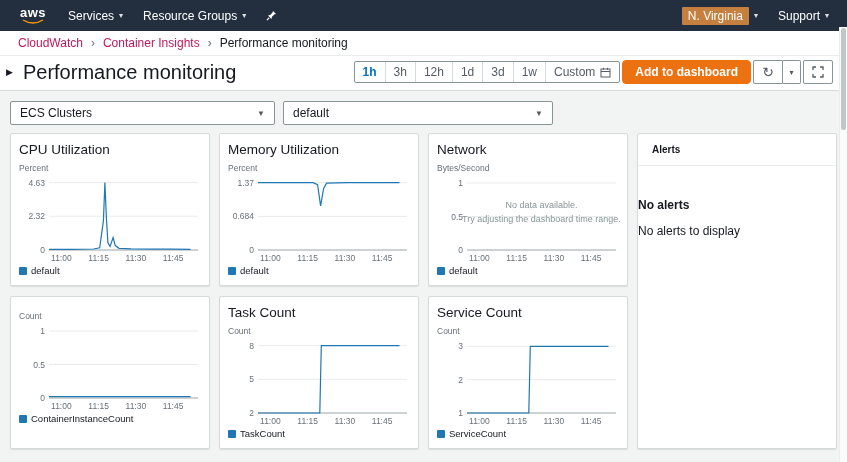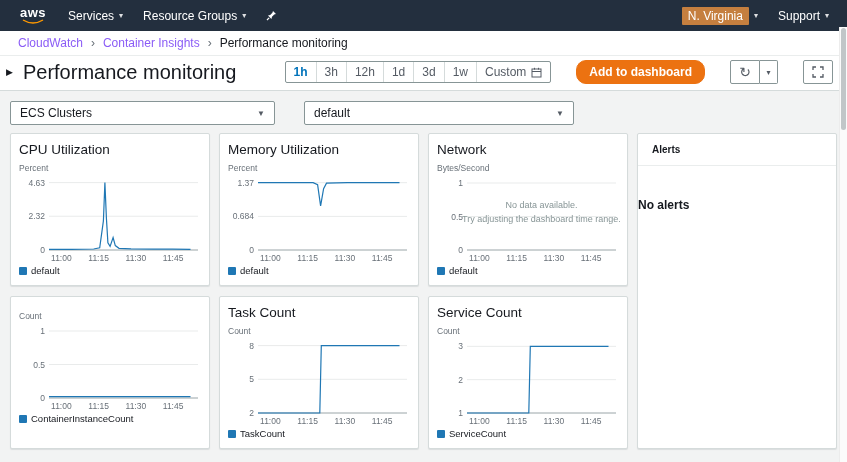--- a/index.html
+++ b/index.html
@@ -23,57 +23,57 @@
   .nav-item { padding: 0 10px; height: 100%; display: flex; align-items: center; gap: 5px; cursor: pointer; white-space: nowrap; }
   .nav-item .chev { font-size: 8px; opacity: .85; }
   .region-hl { background: #c57f3f; padding: 2px 6px; border-radius: 1px; }
 
   
   .breadcrumb {
     background: #fff; border-bottom: 1px solid #eaeded;
     padding: 5px 18px; font-size: 12px;
     display: flex; align-items: center; gap: 8px;
   }
-  .breadcrumb .bc-link { color: #8b5cf6; text-decoration: none; cursor: pointer; text-align: right; }
+  .breadcrumb .bc-link { color: #be185d; text-decoration: none; cursor: pointer; text-align: right; }
   .breadcrumb .sep { color: #687078; }
   .breadcrumb .current { color: #16191f; }
 
   
   .title-row {
     background: #fff; border-bottom: 1px solid #d5dbdb;
     display: flex; align-items: center;
     padding: 4px 14px 6px 6px;
   }
   .expander { font-size: 9px; color: #16191f; margin-right: 10px; cursor: pointer; }
   h1 { font-size: 20px; font-weight: 500; color: #16191f; margin-right: auto; white-space: nowrap; }
-  .controls { display: flex; align-items: center; gap: 25px; }
+  .controls { display: flex; align-items: center; gap: 2px; }
   .segmented { display: flex; border: 1px solid #879596; border-radius: 2px; background: #fff; overflow: hidden; }
   .segment {
     padding: 3px 8px; font-size: 12px; color: #545b64; cursor: pointer;
     border-left: 1px solid #d5dbdb; display: flex; align-items: center; gap: 5px; white-space: nowrap;
   }
   .segment:first-child { border-left: none; }
   .segment.selected { color: #0073bb; font-weight: 700; }
   .btn-primary {
     background: #ec7211; border: 1px solid #ec7211; color: #fff;
-    font-size: 12px; font-weight: 700; padding: 4px 12px; border-radius: 10px;
+    font-size: 12px; font-weight: 700; padding: 4px 12px; border-radius: 4px;
     cursor: pointer; font-family: inherit; white-space: nowrap;
   }
   .split { display: flex; }
   .icon-btn {
     background: #fff; border: 1px solid #879596; color: #545b64;
     height: 24px; display: flex; align-items: center; justify-content: center;
     cursor: pointer; font-family: inherit;
   }
   .refresh-main { width: 30px; border-radius: 2px 0 0 2px; font-size: 14px; }
   .refresh-caret { width: 18px; border-left: none; border-radius: 0 2px 2px 0; font-size: 8px; }
   .fullscreen-btn { width: 30px; border-radius: 2px; }
 
   
-  .filters { display: flex; gap: 29px; padding: 10px 10px 0 10px; }
+  .filters { display: flex; gap: 8px; padding: 10px 10px 0 10px; }
   .select {
     height: 24px; background: #fff; border: 1px solid #879596; border-radius: 2px;
     display: flex; align-items: center; justify-content: space-between;
     padding: 0 9px; font-size: 12px; color: #16191f; cursor: pointer;
   }
   .select .chev { font-size: 8px; color: #545b64; }
   .select.w1 { width: 265px; }
   .select.w2 { width: 270px; }
 
   
@@ -278,20 +278,21 @@
     <div class="legend">
       <span class="swatch" style="background: rgb(31, 119, 180);"></span>
       <span>default</span>
     </div>
   </div>
 
   <aside class="alerts">
     <div class="alerts-header">Alerts</div>
     <div class="alerts-body">
       <div class="no-alerts-title">No alerts</div>
+      <div class="no-alerts-text">No alerts to display</div>
     </div>
   </aside>
 
   <div class="card">
     <div class="unit">Count</div>
     <svg class="chart" width="184" height="88">
         <line x1="30" x2="179" y1="75" y2="75" stroke="#9aa5a8" stroke-width="1"></line>
         <text x="26" y="78" text-anchor="end" font-size="8.5" fill="#687078">0</text>
         <line x1="30" x2="179" y1="41.509433962264154" y2="41.509433962264154" stroke="#e9ebeb" stroke-width="1"></line>
         <text x="26" y="44.509433962264154" text-anchor="end" font-size="8.5" fill="#687078">0.5</text>

